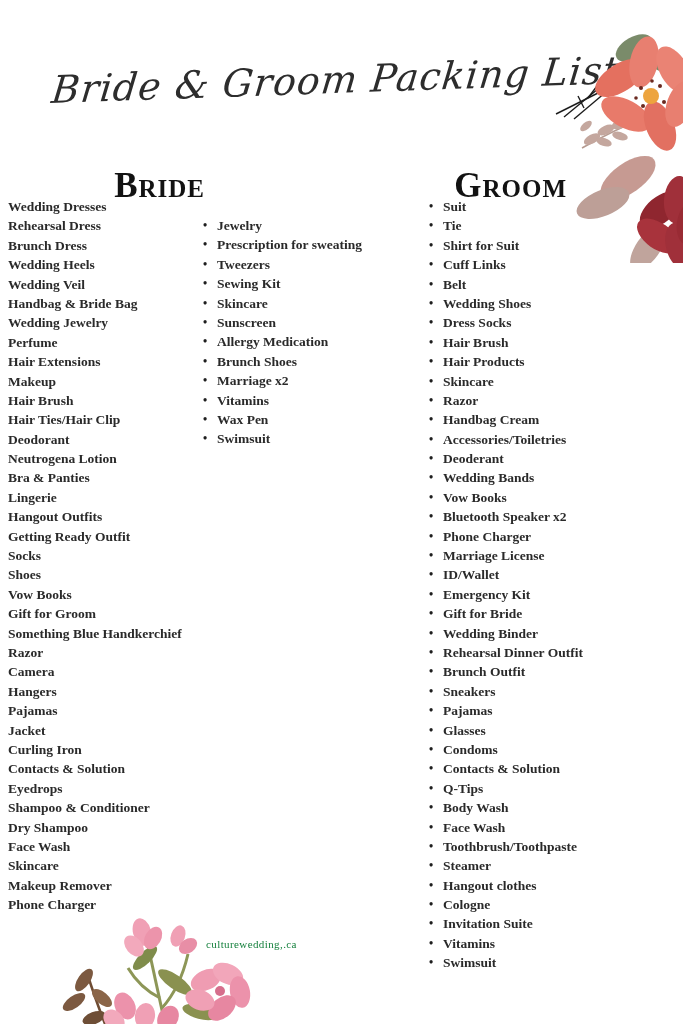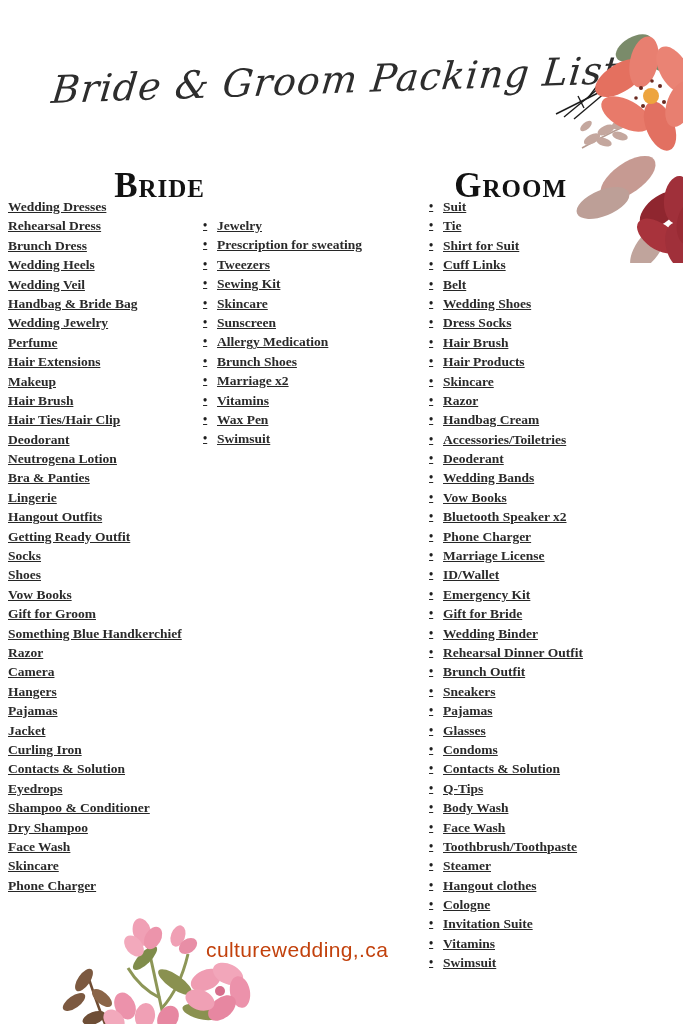--- a/index.html
+++ b/index.html
@@ -16,36 +16,36 @@
     font-size:38px; font-weight:500; letter-spacing:1px; color:#2d2d2d;
     transform:rotate(-2deg) skewX(-8deg);
   }
   .col-heading {
     position:absolute; top:166px; width:140px; text-align:right;
     font-variant:small-caps; font-weight:bold; font-size:35px;
     letter-spacing:1px; color:#121212;
   }
   #bride-heading { left:65px; }
   #groom-heading { left:427px; }
-  ul.pack-list { position:absolute; list-style:none;text-decoration:underline; }
+  ul.pack-list { position:absolute; list-style:none; }
   ul.pack-list li {
     height:19.4px; line-height:19.4px; font-size:13.5px;
     font-weight:bold; color:#2a2a2a; white-space:nowrap;
   }
   #bride-list   { left:8px;   top:197px; width:200px; }
   #bride-list2  { left:203px; top:216px; width:190px; }
   #groom-list   { left:429px; top:197px; width:230px; }
   ul.bulleted li { display:flex; }
   ul.bulleted .bullet {
     flex:0 0 14px; width:14px; font-size:12px; line-height:19.4px; color:#1e1e1e;
   }
   .footer-brand {
     position:absolute; left:206px; top:938px;
-    font-family:Liberation Sans, sans-serif; font-size:21px;
-    letter-spacing:0.4px; color:#c2410c; white-space:nowrap;
+    font-family:Liberation Serif, serif; font-size:11px;
+    letter-spacing:0.4px; color:#15803d; white-space:nowrap;
   }
   .deco { position:absolute; pointer-events:none; }
   #deco-top-right { left:548px; top:18px; }
   #deco-bottom-left { left:50px; top:918px; }
 </style>
 </head>
 <body>
 
 <div id="page">
 
@@ -83,20 +83,21 @@
       <li>Hangers</li>
       <li>Pajamas</li>
       <li>Jacket</li>
       <li>Curling Iron</li>
       <li>Contacts &amp; Solution</li>
       <li>Eyedrops</li>
       <li>Shampoo &amp; Conditioner</li>
       <li>Dry Shampoo</li>
       <li>Face Wash</li>
       <li>Skincare</li>
+      <li>Makeup Remover</li>
       <li>Phone Charger</li>
     </ul>
 
   <ul class="pack-list bulleted" id="bride-list2">
       <li>
         <span class="bullet">•</span>
         <span>Jewelry</span>
       </li>
       <li>
         <span class="bullet">•</span>

